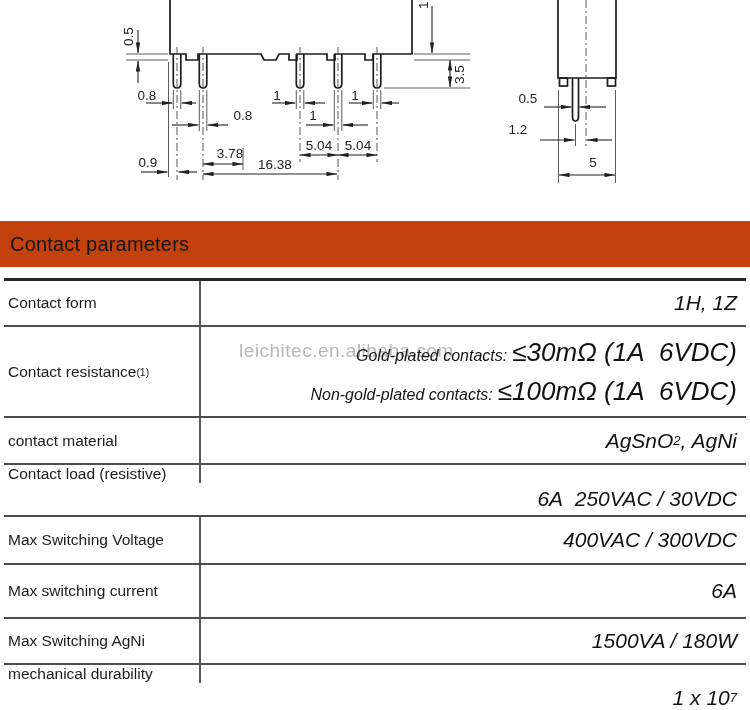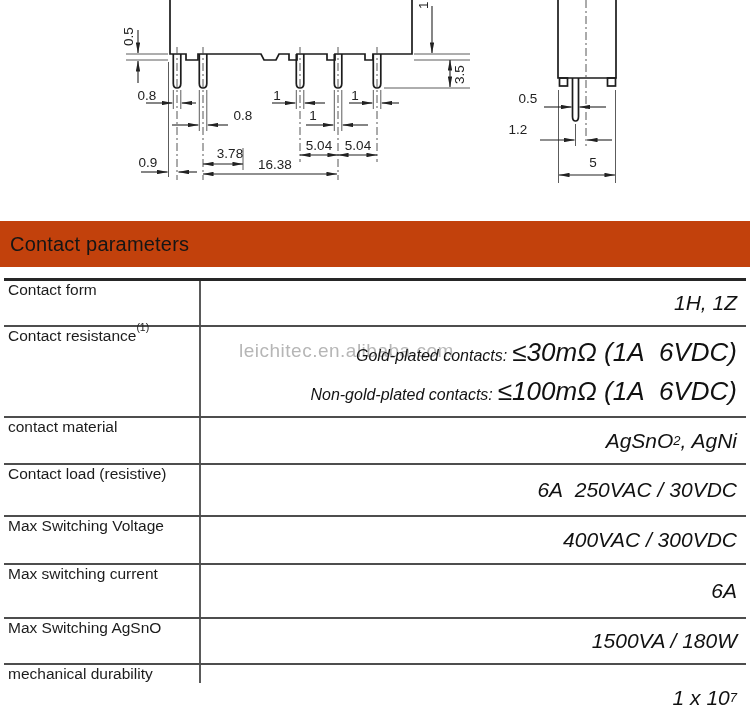--- a/index.html
+++ b/index.html
@@ -24,21 +24,21 @@
   
   .ptable{position:absolute;top:278px;left:0;width:750px;z-index:1;}
   .tline{height:3px;background:#262626;margin:0 4px;}
   .row{
     display:flex;box-sizing:border-box;margin:0 4px;
     border-bottom:2px solid #4d4d4d;background:transparent;
   }
   .row.last{border-bottom:none;}
   .cell-label{
     width:197px;box-sizing:border-box;border-right:2px solid #5a5a5a;
-    display:flex;padding-left:4px;
+    display:flex;align-items:center;padding-left:4px;
     font-size:15.5px;color:#1c1c1c;white-space:nowrap;
   }
   .cell-label sup{font-size:10.5px;line-height:0;}
   .cell-value{
     flex:1;display:flex;align-items:center;justify-content:flex-end;
     padding-right:9px;font-size:21px;color:#111;white-space:pre;font-style:italic;
   }
   .cell-value sub{font-size:13px;line-height:0;}
   .cell-value sup{font-size:13px;line-height:0;}
   .cell-value.two{flex-direction:column;align-items:flex-end;justify-content:center;gap:8px;}
@@ -186,21 +186,21 @@
 
   <div class="row" style="height:47px;">
     <div class="cell-label">
         <span>contact material</span>
       </div>
     <div class="cell-value">
       <span>AgSnO</span><sub>2</sub><span>, AgNi</span>
     </div>
   </div>
 
-  <div class="row" style="height:52px;">
+  <div class="row" style="height:52px;flex-direction:column;">
     <div class="cell-label">
         <span>Contact load (resistive)</span>
       </div>
     <div class="cell-value"><span>6A&nbsp; 250VAC / 30VDC</span></div>
   </div>
 
   <div class="row" style="height:48px;">
     <div class="cell-label">
         <span>Max Switching Voltage</span>
       </div>
@@ -209,21 +209,21 @@
 
   <div class="row" style="height:54px;">
     <div class="cell-label">
         <span>Max switching current</span>
       </div>
     <div class="cell-value"><span>6A</span></div>
   </div>
 
   <div class="row" style="height:46px;">
     <div class="cell-label">
-        <span>Max Switching AgSnO</span>
+        <span>Max Switching AgNi</span>
       </div>
     <div class="cell-value"><span>1500VA / 180W</span></div>
   </div>
 
   <div class="row last" style="height:48px;flex-direction:column;">
     <div class="cell-label">
         <span>mechanical durability</span>
       </div>
     <div class="cell-value">
       <span>1 x 10</span><sup>7</sup>

